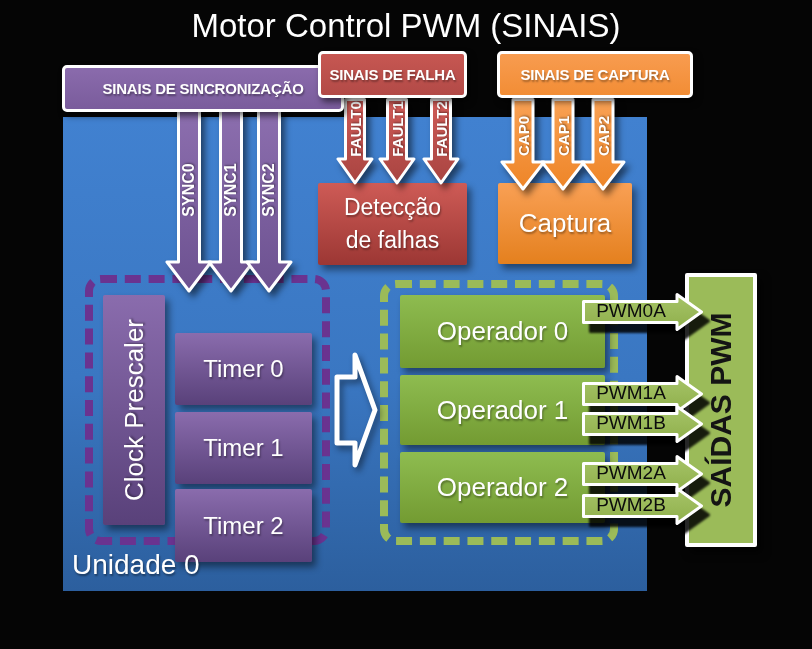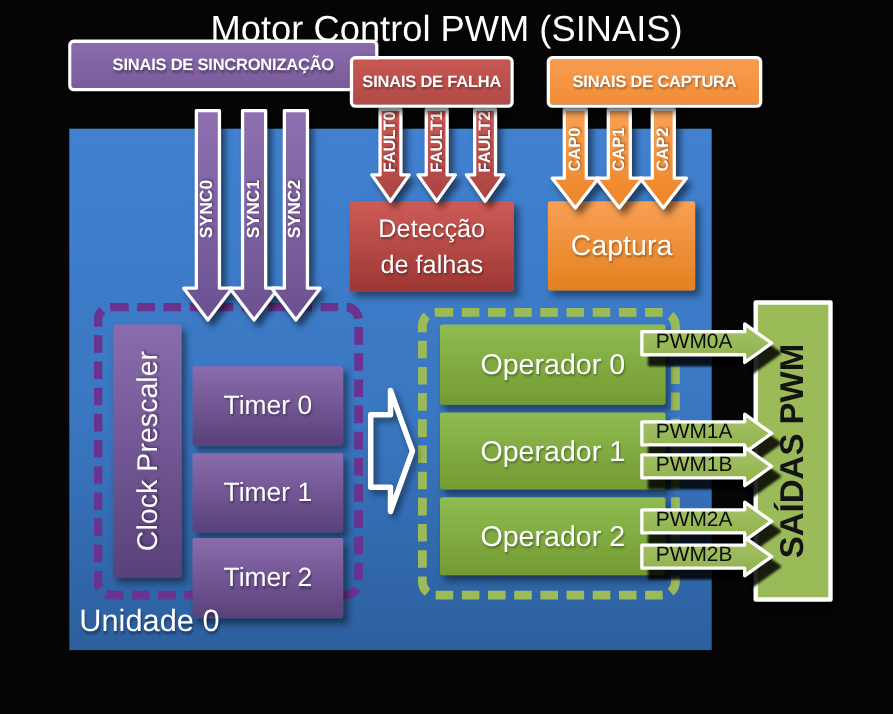--- a/index.html
+++ b/index.html
@@ -240,21 +240,21 @@
       </svg>
     <span class="vlabel" style="top:41%">CAP1</span>
   </div>
   <div class="arr" style="left:580px;top:98px">
     <svg class="shadow-soft" width="46" height="93" viewBox="0 0 46 93">
         <polygon points="13,1.5 33,1.5 33,64 44,64 23,91 2,64 13,64" fill="url(#gradOrange)" stroke="#fff" stroke-width="3" stroke-linejoin="round"></polygon>
       </svg>
     <span class="vlabel" style="top:41%">CAP2</span>
   </div>
 
-  <div class="hdr hdr-purple" style="left:62px;top:36px;width:282px">
+  <div class="hdr hdr-purple" style="left:62px;top:65px;width:282px">
     <span>SINAIS DE SINCRONIZAÇÃO</span>
   </div>
   <div class="hdr hdr-red" style="left:318px;top:51px;width:149px">
     <span>SINAIS DE FALHA</span>
   </div>
   <div class="hdr hdr-orange" style="left:497px;top:51px;width:196px">
     <span>SINAIS DE CAPTURA</span>
   </div>
 
   <div class="unit-lb">Unidade 0</div>

